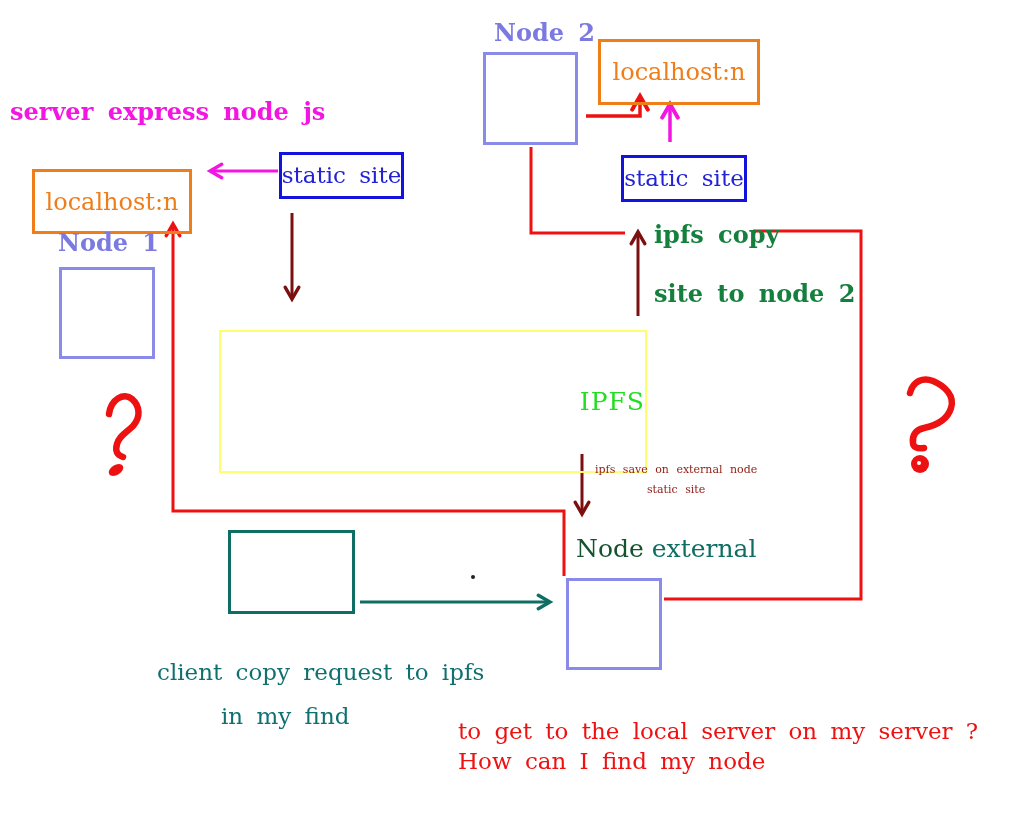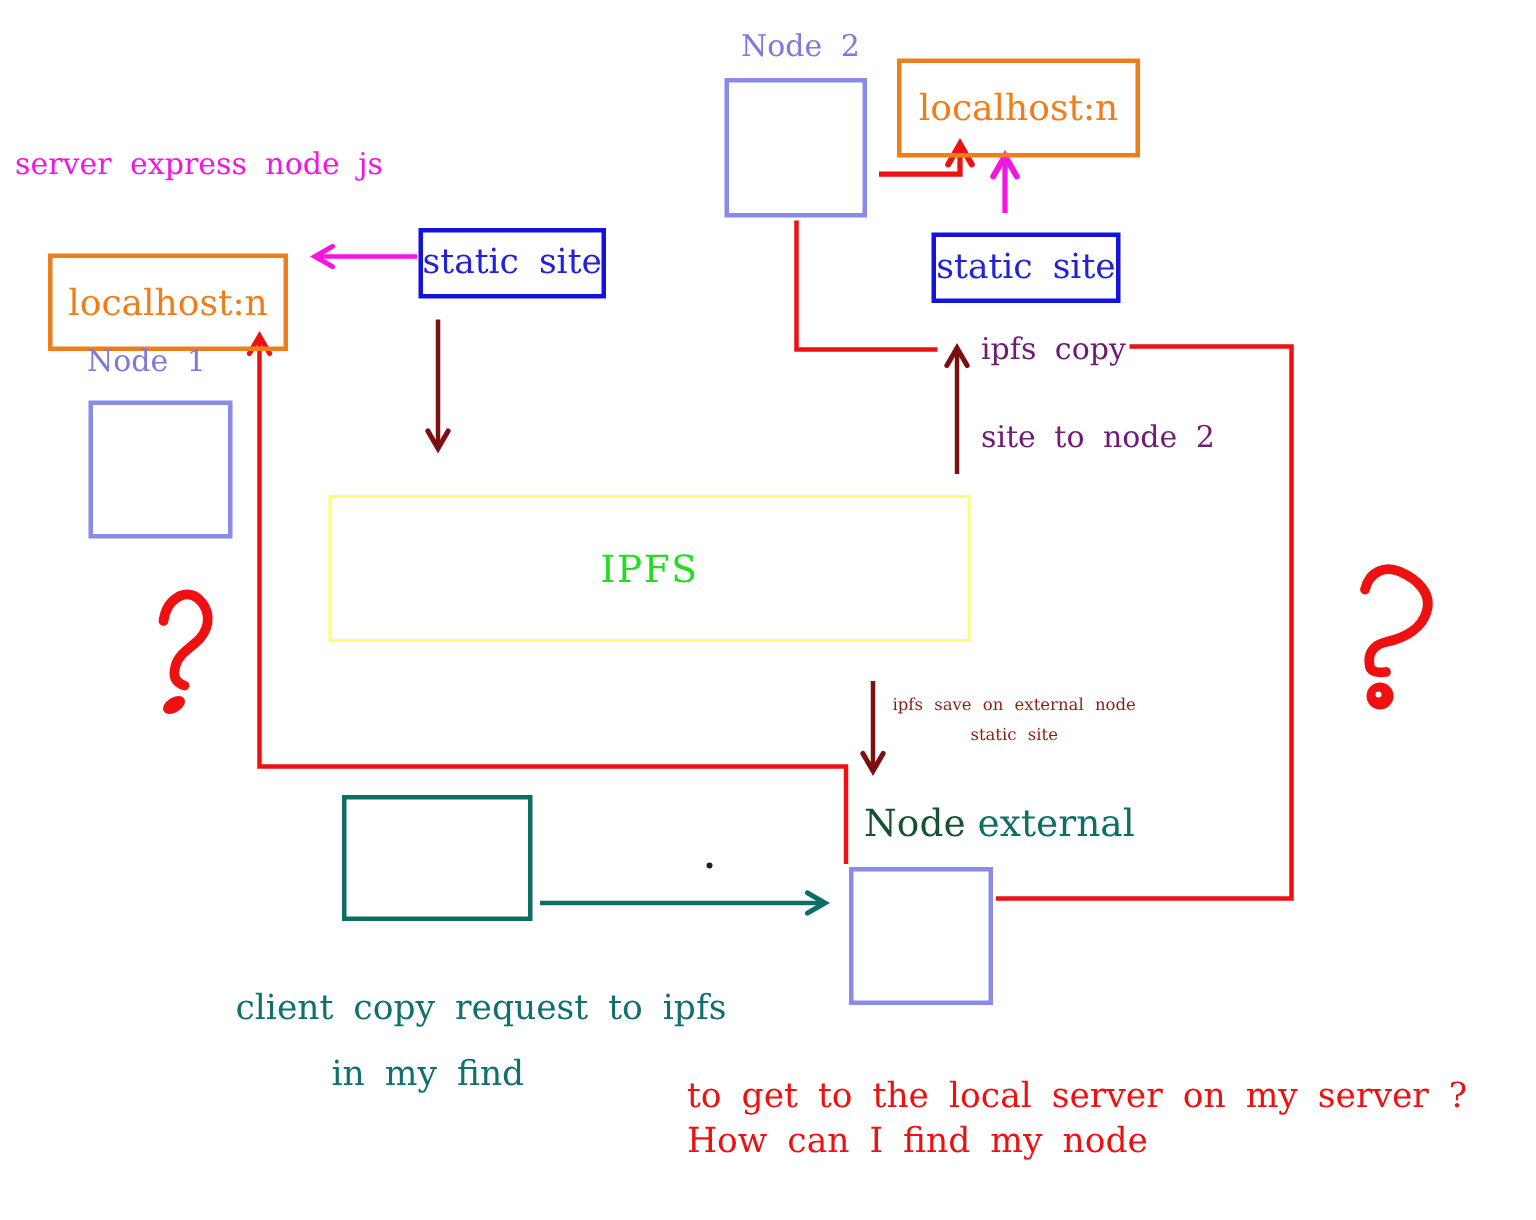--- a/index.html
+++ b/index.html
@@ -15,25 +15,25 @@
   
   .box{position:absolute;box-sizing:border-box;display:flex;align-items:center;justify-content:center;background:transparent;}
   .box-orange{border:3px solid #ef7d1a;color:#ef7d1a;font-size:24px;margin-top:26px;}
   .box-blue{border:3px solid #1313dc;color:#2222d6;font-size:23px;}
   .box-purple{border:3px solid #8a8ae8;}
   .box-yellow{border:2px solid #ffff6e;color:#22dd22;font-size:25px;letter-spacing:1px;}
   .box-teal{border:3px solid #0e6e64;}
   
   .t-magenta{color:#f316e2;}
   .t-purple{color:#7a7ae0;}
-  .t-maroon{color:#701a75;}
+  .t-maroon{color:#15803d;}
   .t-maroon-sm{color:#8e1b11;}
   .t-teal{color:#107070;}
   .t-red{color:#ed1111;}
-  .fs24{font-size:20px;}
+  .fs24{font-size:24px;font-weight:bold;}
   .fs23{font-size:23px;}
   .fs25{font-size:25px;}
   svg.overlay{position:absolute;left:0;top:0;width:1024px;height:813px;pointer-events:none;}
   .dot-small{position:absolute;width:4px;height:4px;border-radius:50%;background:#222222;}
 </style>
 </head>
 <body>
 
 <div id="canvas">
 
@@ -107,21 +107,21 @@
   </div>
 
   <div class="box box-blue" style="left:621px;top:155px;width:126px;height:47px;">
     <span class="lbl">static site</span>
   </div>
 
   <div class="abs lbl t-maroon fs24" style="left:654px;top:221px;">ipfs copy</div>
 
   <div class="abs lbl t-maroon fs24" style="left:654px;top:280px;">site to node 2</div>
 
-  <div class="box box-yellow" style="left:219px;top:330px;width:428px;height:98px;">
+  <div class="box box-yellow" style="left:219px;top:330px;width:428px;height:143px;justify-content:flex-end;">
     <span>IPFS</span>
   </div>
 
   <div class="abs t-maroon-sm" style="left:595px;top:460px;font-size:11px;line-height:20px;word-spacing:4px;text-align:center;">
     <div>ipfs save on external node</div>
     <div>static site</div>
   </div>
 
   <div class="abs lbl fs25" style="left:576px;top:535px;">
     <span class="t-purple" style="color:#14532d;margin-right:8px;">Node</span><span class="t-teal" style="color:#0e6e64;">external</span>

